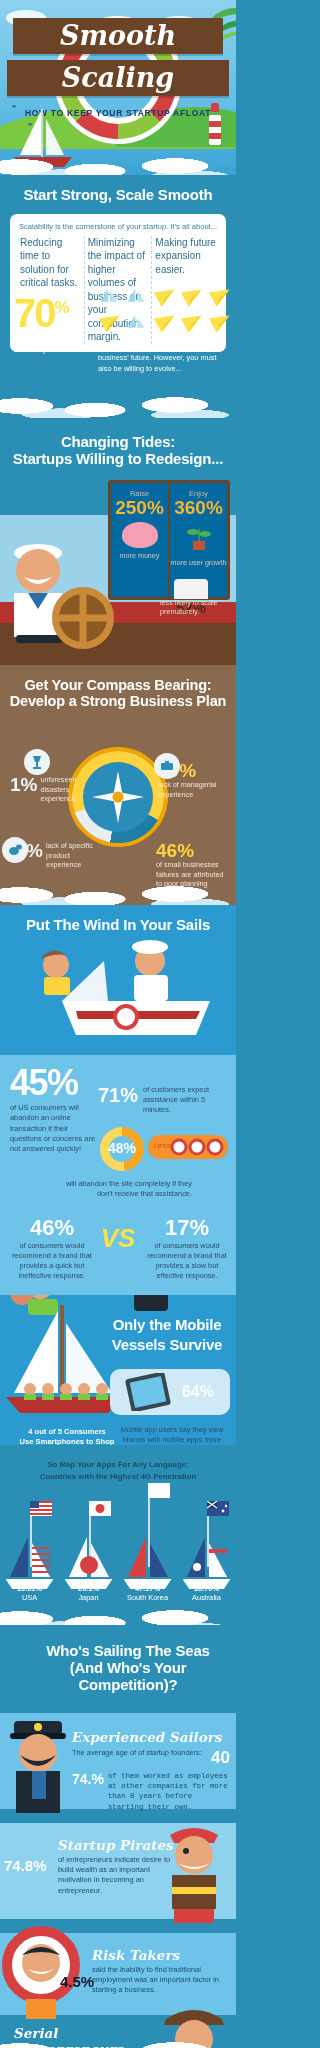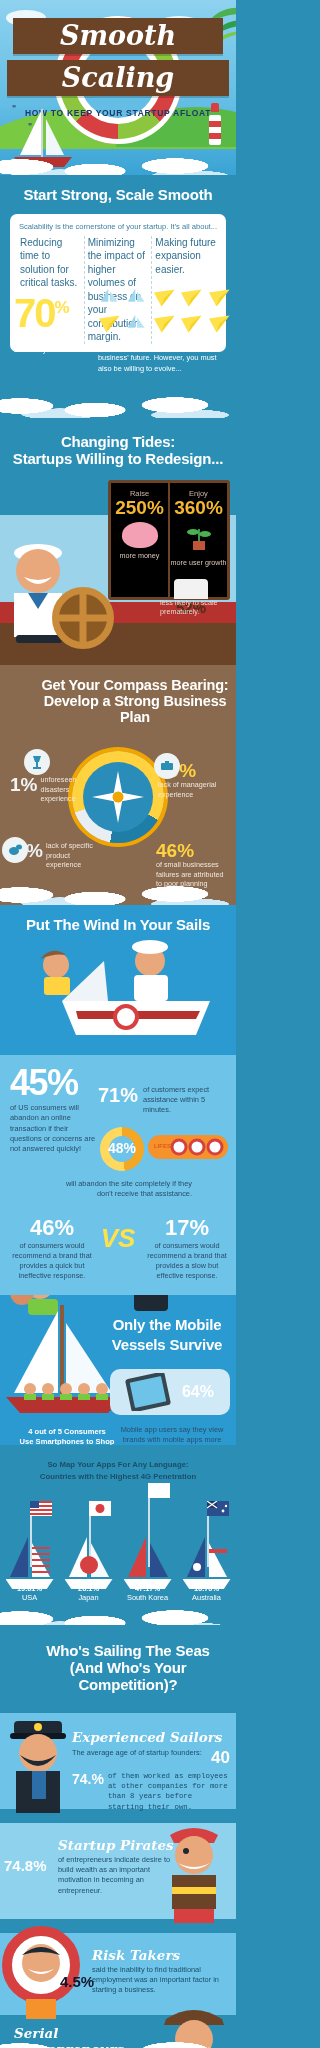--- a/index.html
+++ b/index.html
@@ -100,21 +100,21 @@
   .s1-note { position:absolute; right:8px; top:168px; width:130px;
              font-size:7.4px; color:#ffffff; line-height:1.4; }
 
   
   .s2 { background:#2b8fb5; height:245px; padding-top:14px; }
   .s2 h2 { font-size:15px; }
   .deck { position:absolute; left:0; bottom:0; width:236px; height:150px;
           background:linear-gradient(#9ad3ea 0 58%, #b5322e 58% 72%, #6b4428 72% 100%); }
   .board {
     position:absolute; right:6px; top:60px; width:122px; height:120px;
-    background:#000000; border:3px solid #6b4428; border-radius:3px;
+    background:#0369a1; border:3px solid #6b4428; border-radius:3px;
     display:flex;
   }
   .board .half { flex:1; text-align:center; padding-top:6px; }
   .board .half + .half { border-left:2px solid #6b4428; }
   .board .ttl { font-size:7.5px; color:#cdb9a6; }
   .board .num { font-size:19px; font-weight:bold; color:#f5b731; line-height:1.1; }
   .board .cap { font-size:7.2px; color:#d8c8b8; line-height:1.3; margin-top:3px;}
   .piggy { width:36px; height:26px; margin:3px auto 0; background:#f3a0b5;
            border-radius:50% 50% 45% 45%; position:relative; }
   .plant { width:30px; height:30px; margin:2px auto 0; position:relative; }
@@ -126,21 +126,21 @@
              font-size:7.2px; color:#e6d9cc; line-height:1.35; }
   .captain { position:absolute; left:2px; bottom:18px; width:78px; height:110px; }
   .wheel { position:absolute; left:52px; bottom:16px; width:62px; height:62px;
            border:7px solid #c98a3a; border-radius:50%; background:#8a5a22; }
   .wheel::before, .wheel::after {
     content:""; position:absolute; left:50%; top:50%; width:56px; height:7px;
     background:#c98a3a; transform:translate(-50%,-50%); }
   .wheel::after { transform:translate(-50%,-50%) rotate(90deg); }
 
   
-  .s3 { background:#8a6a4f; height:240px; padding-top:12px;padding-left:34px; }
+  .s3 { background:#8a6a4f; height:240px; padding-top:12px; }
   .s3 h2 { font-size:14.5px; }
   .compass { position:absolute; left:50%; transform:translateX(-50%); top:86px;
     width:92px; height:92px; border-radius:50%;
     background:conic-gradient(#ffd23f 0deg 120deg, #1f7ea8 120deg 190deg,
                #e8eef1 190deg 250deg, #ffd23f 250deg 360deg);
     box-shadow:0 0 0 4px #f0a500; }
   .compass::after { content:""; position:absolute; left:11px; top:11px; width:70px; height:70px;
     border-radius:50%; background:#2a8cb8; }
   .c-star { position:absolute; left:50%; top:50%; transform:translate(-50%,-50%);
     width:52px; height:52px; background:#ffffff;

